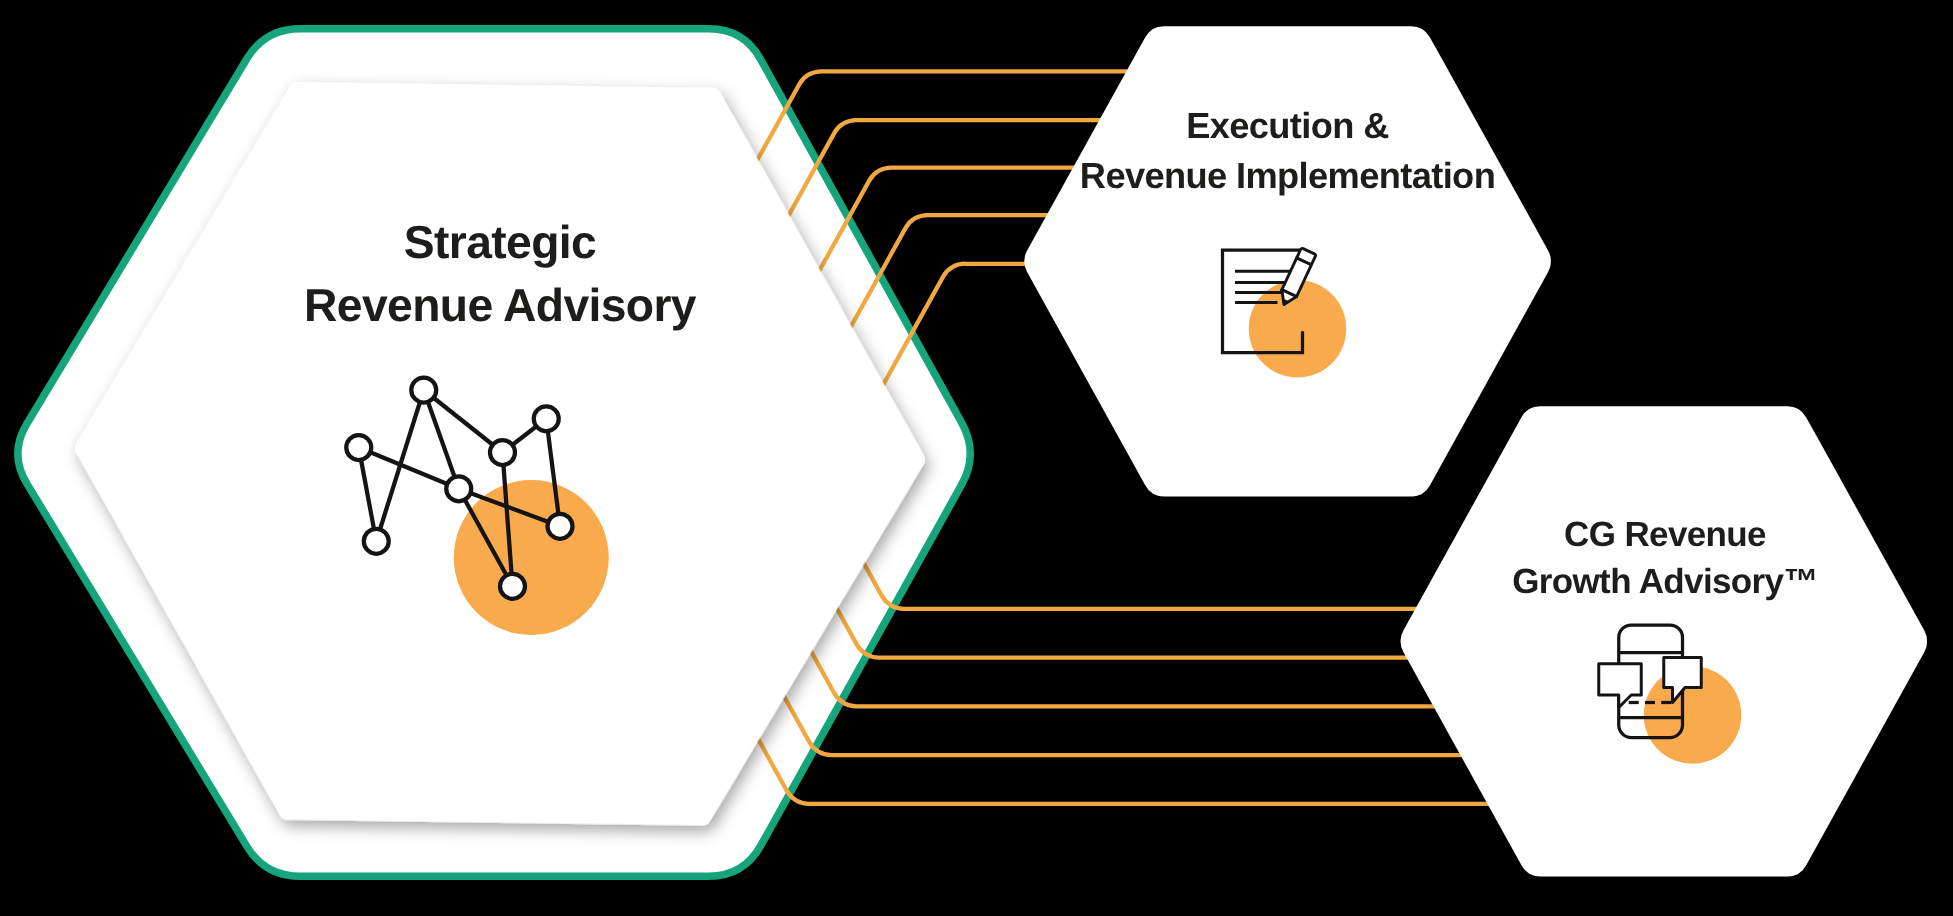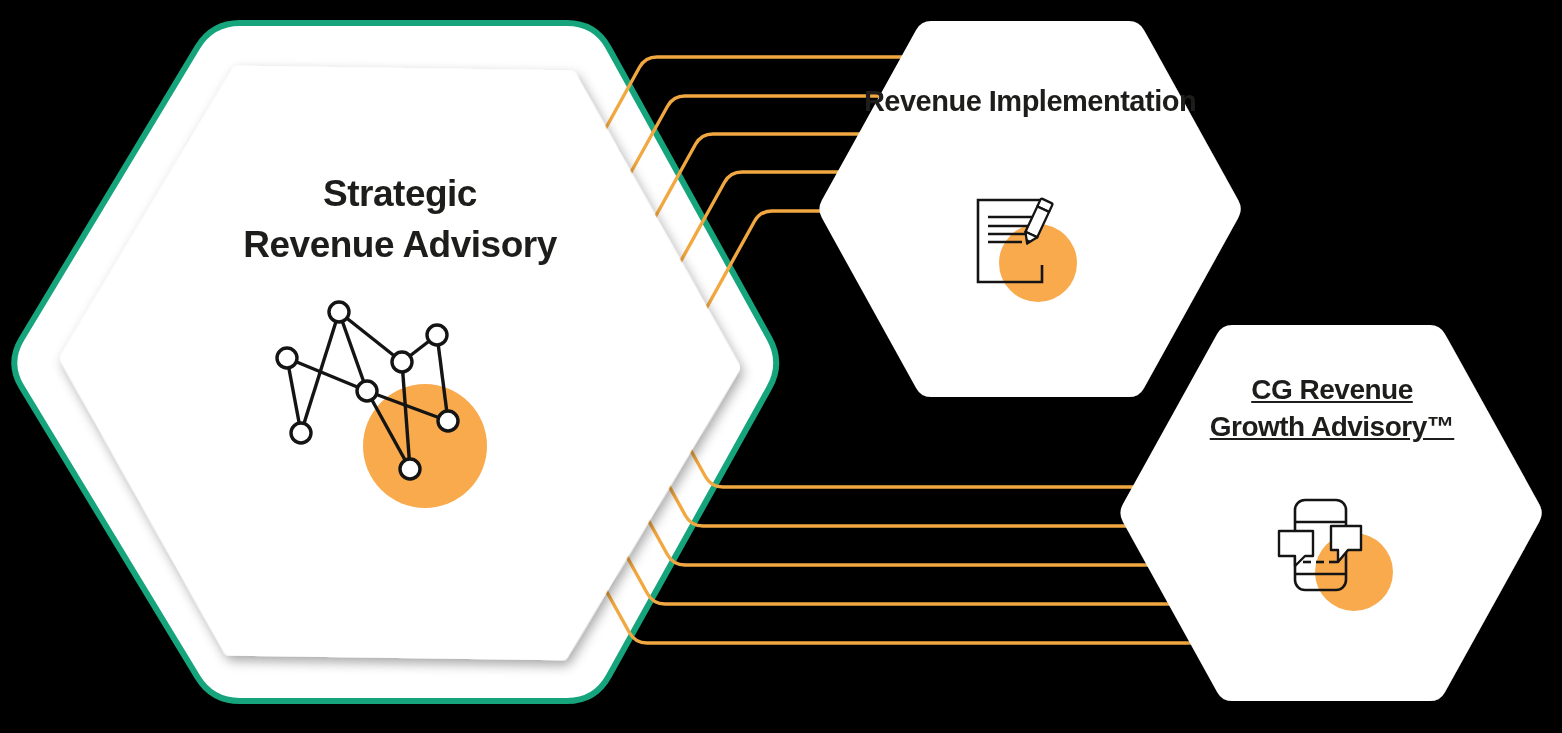--- a/index.html
+++ b/index.html
@@ -6,21 +6,21 @@
   .stage{
     position:relative;width:1562px;height:733px;background:#000000;
     font-family:"Liberation Sans",sans-serif;overflow:hidden;
   }
   .stage svg{position:absolute;left:0;top:0;}
   .title{
     position:absolute;text-align:center;font-weight:700;color:#1D1D1B;
   }
   .t-main{left:240px;top:168px;width:320px;font-size:37px;line-height:51px;letter-spacing:-0.5px;}
   .t-exec{left:855px;top:81px;width:350px;font-size:29px;line-height:40px;letter-spacing:-0.5px;}
-  .t-cg{left:1182px;top:371px;width:300px;font-size:28px;line-height:37px;letter-spacing:-0.5px;text-decoration:underline;}
+  .t-cg{left:1182px;top:409px;width:300px;font-size:28px;line-height:37px;letter-spacing:-0.5px;}
 </style>
 </head>
 <body>
 
 <div class="stage">
 
   <svg id="diagram" width="1562" height="733" viewBox="0 0 1562 733">
     <defs>
       <filter id="f-soft" x="-30%" y="-30%" width="160%" height="160%">
         <feDropShadow dx="3" dy="5" stdDeviation="6" flood-color="#000000" flood-opacity="0.35"></feDropShadow>
@@ -100,20 +100,21 @@
         </g>
       </g>
   </svg>
 
   <div class="title t-main">
     <div>Strategic</div>
     <div>Revenue Advisory</div>
   </div>
 
   <div class="title t-exec">
+    <div>Execution &amp;</div>
     <div>Revenue Implementation</div>
   </div>
 
   <div class="title t-cg">
     <div>CG Revenue</div>
     <div>Growth Advisory™</div>
   </div>
 
 </div>
 

